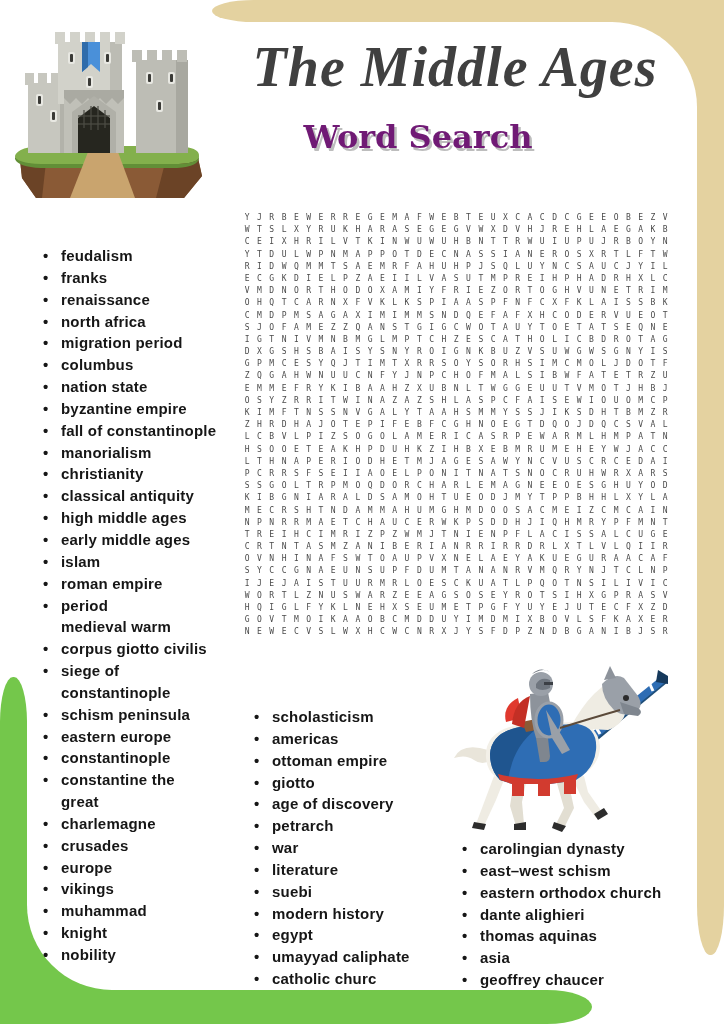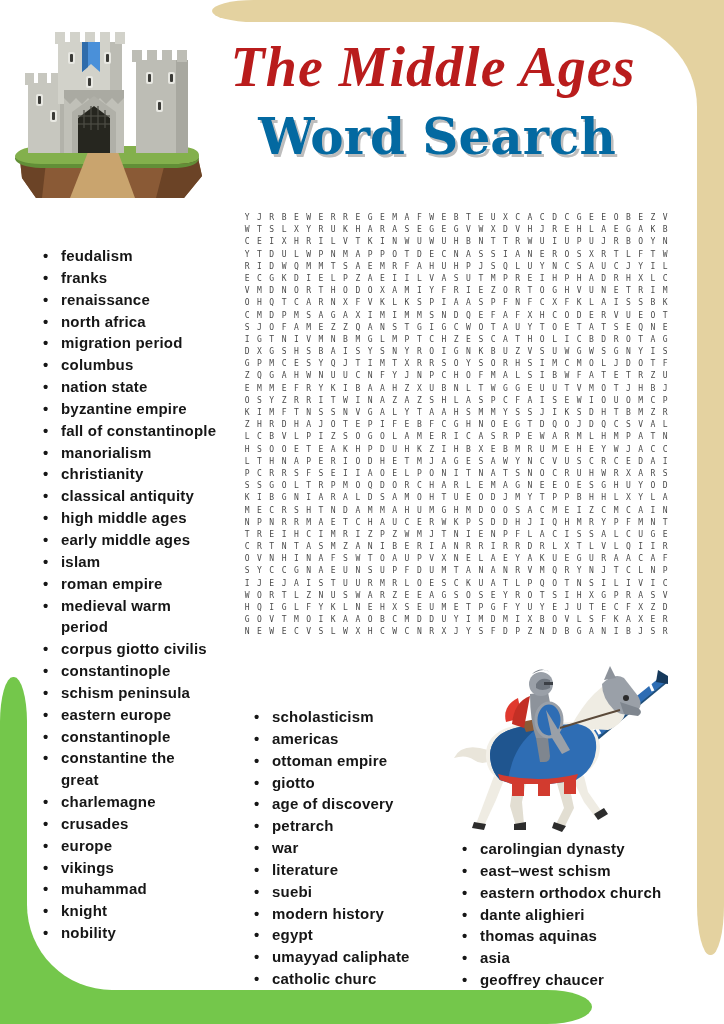--- a/index.html
+++ b/index.html
@@ -17,26 +17,26 @@
            border-top-right-radius:85px;}
   .green-left{left:0;top:677px;width:27px;height:347px;background:#74c74b;
            border-top-left-radius:13px 45px;border-top-right-radius:13px 45px;}
   .green-bottom{left:0;top:990px;width:592px;height:34px;background:#74c74b;
            border-top-right-radius:45px 17px;border-bottom-right-radius:45px 17px;}
   .green-corner-fill{left:27px;top:905px;width:85px;height:85px;background:#74c74b;}
   .white-q-bl{left:27px;top:905px;width:85px;height:85px;background:#ffffff;
            border-bottom-left-radius:85px;}
 
   
-  .title1{position:absolute;left:198px;top:32px;width:470px;text-align:center;
+  .title1{position:absolute;left:220px;top:32px;width:470px;text-align:center;
           font-family:"Liberation Serif",serif;font-style:italic;font-weight:bold;
-          font-size:56px;line-height:70px;color:#b91c1c;letter-spacing:1px;}
-  .title2{position:absolute;left:217px;top:108px;width:440px;text-align:center;
-          font-family:"DejaVu Serif",serif;font-weight:bold;font-size:50px;line-height:58px;
-          color:#0369a1;text-shadow:2.5px 2.5px 0 #bdbdbd;}
+          font-size:56px;line-height:70px;color:#404040;letter-spacing:1px;}
+  .title2{position:absolute;left:198px;top:108px;width:440px;text-align:center;
+          font-family:"DejaVu Serif",serif;font-weight:bold;font-size:32px;line-height:58px;
+          color:#701a75;text-shadow:2.5px 2.5px 0 #bdbdbd;}
 
   
   .grid{position:absolute;left:241px;top:212px;width:432px;}
   .grid-row{display:flex;height:12.2px;}
   .grid-letter{display:inline-block;width:12.3px;text-align:center;
           font-family:"DejaVu Sans Mono",monospace;font-size:8px;line-height:12.2px;
           color:#4b4b4b;}
 
   
   .word-list{position:absolute;}
@@ -1541,33 +1541,34 @@
       </div>
       <div class="word-item">
         <span class="bullet">•</span>
         <div class="word-lines">
           <div class="word-line">roman empire</div>
         </div>
       </div>
       <div class="word-item">
         <span class="bullet">•</span>
         <div class="word-lines">
+          <div class="word-line">period</div>
           <div class="word-line">medieval warm</div>
-          <div class="word-line">period</div>
         </div>
       </div>
       <div class="word-item">
         <span class="bullet">•</span>
         <div class="word-lines">
           <div class="word-line">corpus giotto civilis</div>
         </div>
       </div>
       <div class="word-item">
         <span class="bullet">•</span>
         <div class="word-lines">
+          <div class="word-line">siege of</div>
           <div class="word-line">constantinople</div>
         </div>
       </div>
       <div class="word-item">
         <span class="bullet">•</span>
         <div class="word-lines">
           <div class="word-line">schism peninsula</div>
         </div>
       </div>
       <div class="word-item">

